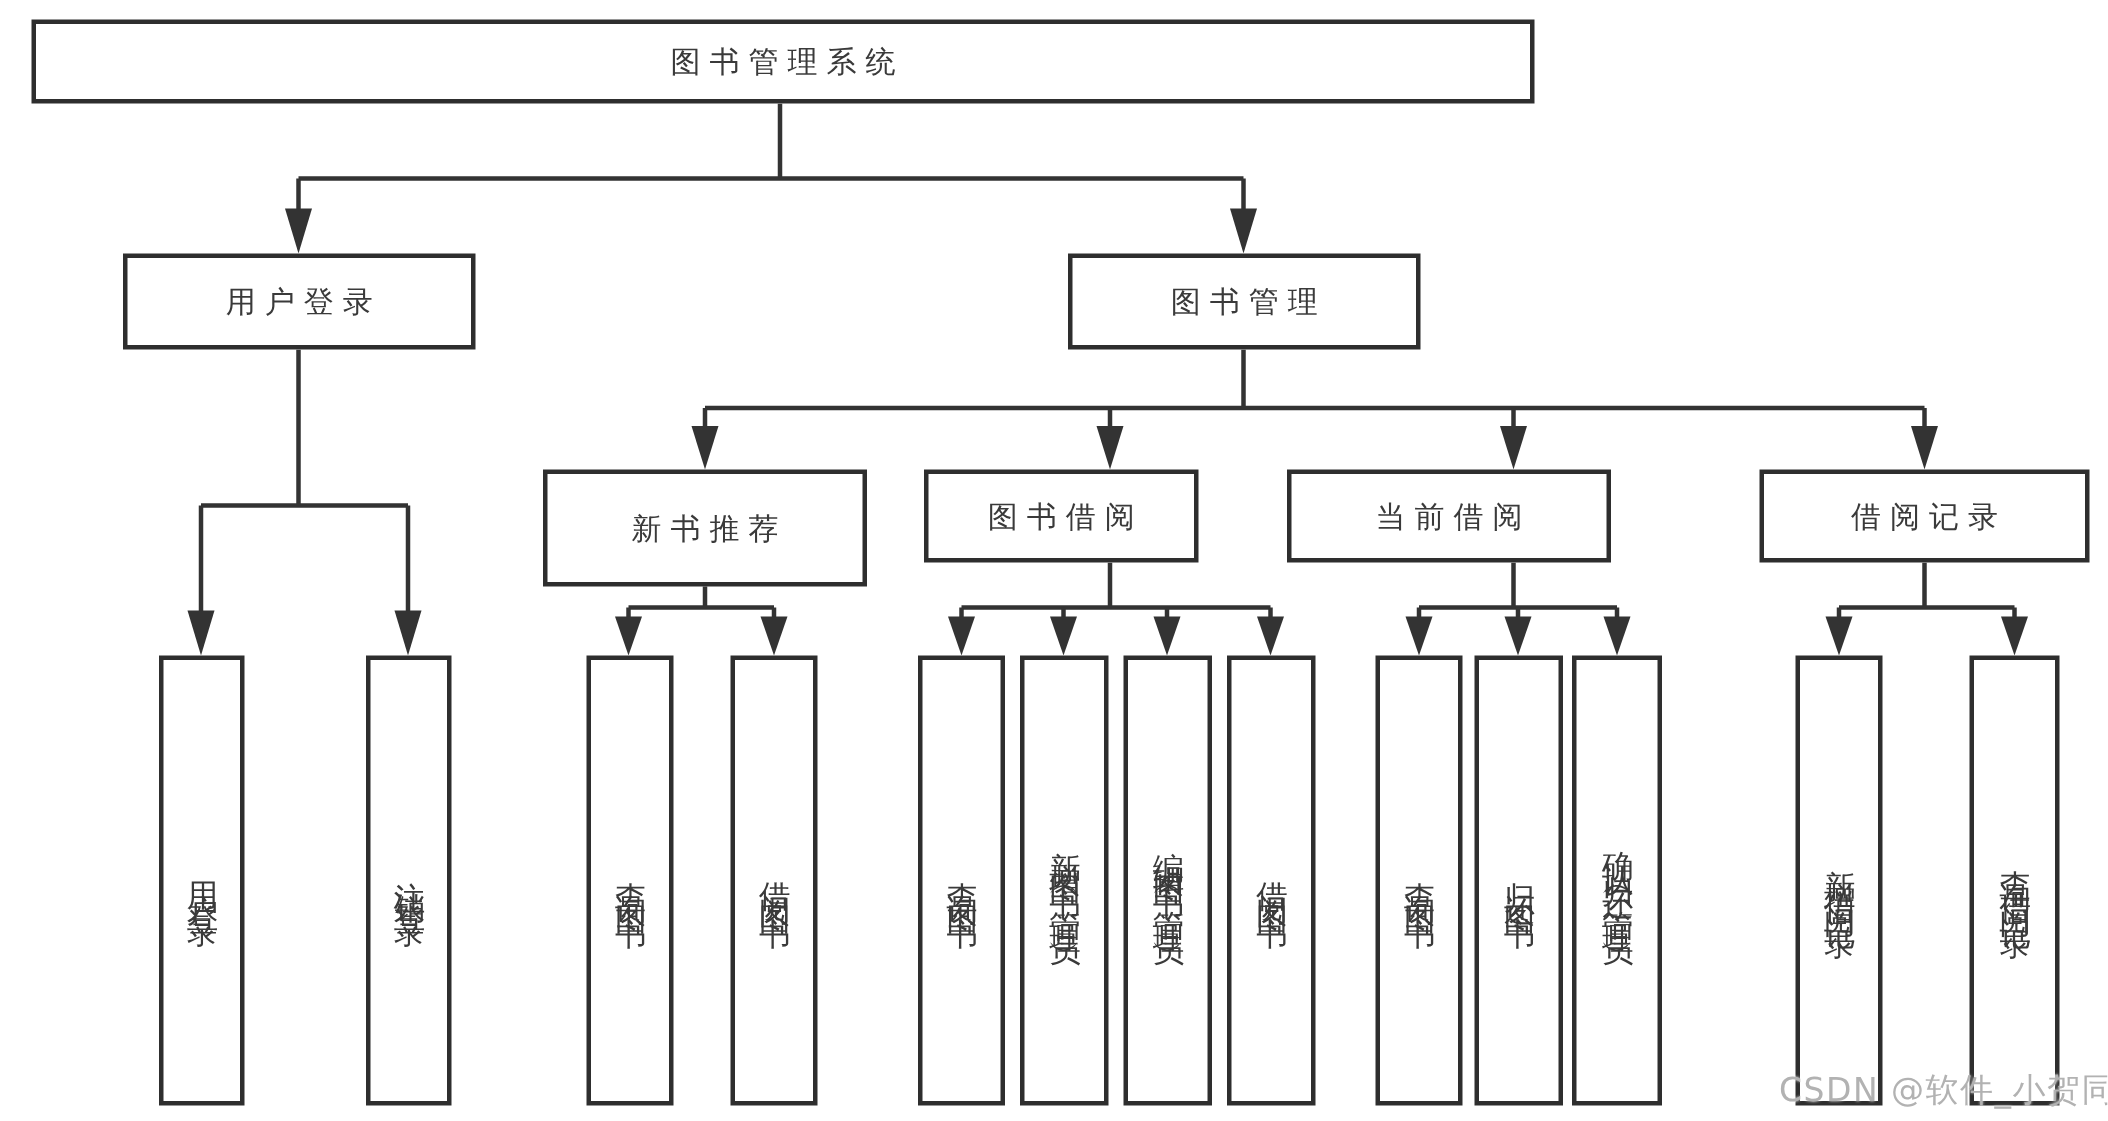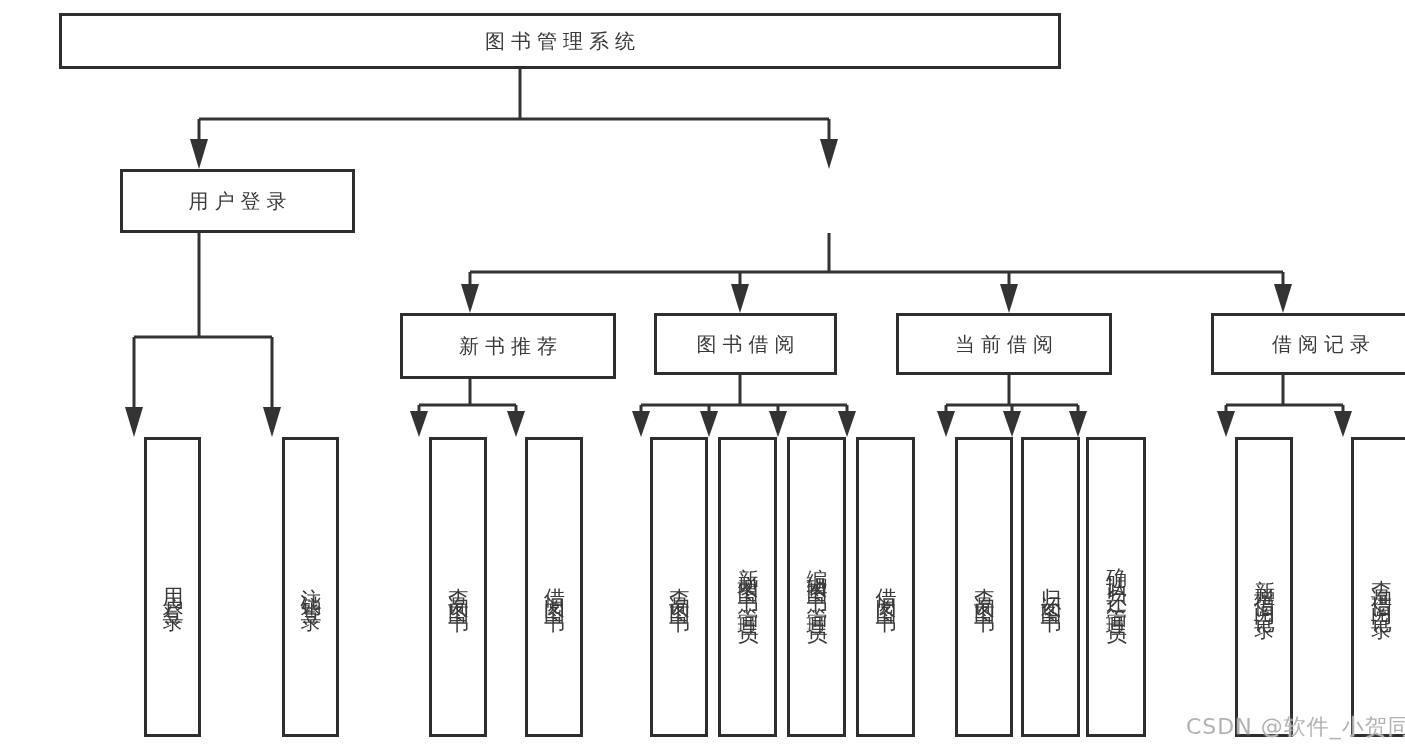--- a/index.html
+++ b/index.html
@@ -25,21 +25,20 @@
   }
   svg.connectors polygon { fill: #333333; stroke: none; }
   .node {
     position: absolute;
     border: 3px solid #2e2e2e;
     background: #ffffff;
     display: flex;
     align-items: center;
     justify-content: center;
     color: #3a3a3a;
-    margin-left: 38px;
   }
   .h-node { font-size: 20px; letter-spacing: 6px; padding-left: 6px; white-space: nowrap; }
   .leaf { top: 437px; height: 300px; }
   .leaf .vtext {
     writing-mode: vertical-rl;
     text-orientation: mixed;
     font-size: 21px;
     letter-spacing: 8px;
     line-height: 1;
     color: #3a3a3a;
@@ -160,22 +159,25 @@
       </g>
   </svg>
 
   <div class="node h-node" style="left:21px; top:13px; width:1002px; height:56px;">
     <span>图书管理系统</span>
   </div>
 
   <div class="node h-node" style="left:82px; top:169px; width:235px; height:64px;">
     <span>用户登录</span>
   </div>
-
-  <div class="node h-node" style="left:362px; top:313px; width:216px; height:66px;">
+  <div class="node h-node" style="left:712px; top:169px; width:235px; height:64px;">
+    <span>图书管理</span>
+  </div>
+
+  <div class="node h-node" style="left:362px; top:313px; width:216px; height:78px;">
     <span>新书推荐</span>
   </div>
   <div class="node h-node" style="left:616px; top:313px; width:183px; height:62px;">
     <span>图书借阅</span>
   </div>
   <div class="node h-node" style="left:858px; top:313px; width:216px; height:62px;">
     <span>当前借阅</span>
   </div>
   <div class="node h-node" style="left:1173px; top:313px; width:220px; height:62px;">
     <span>借阅记录</span>

